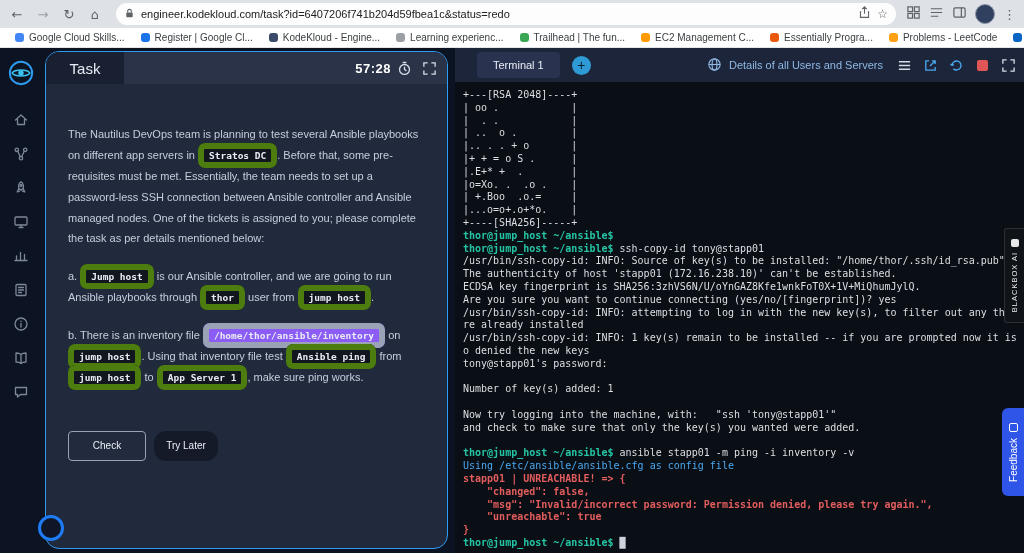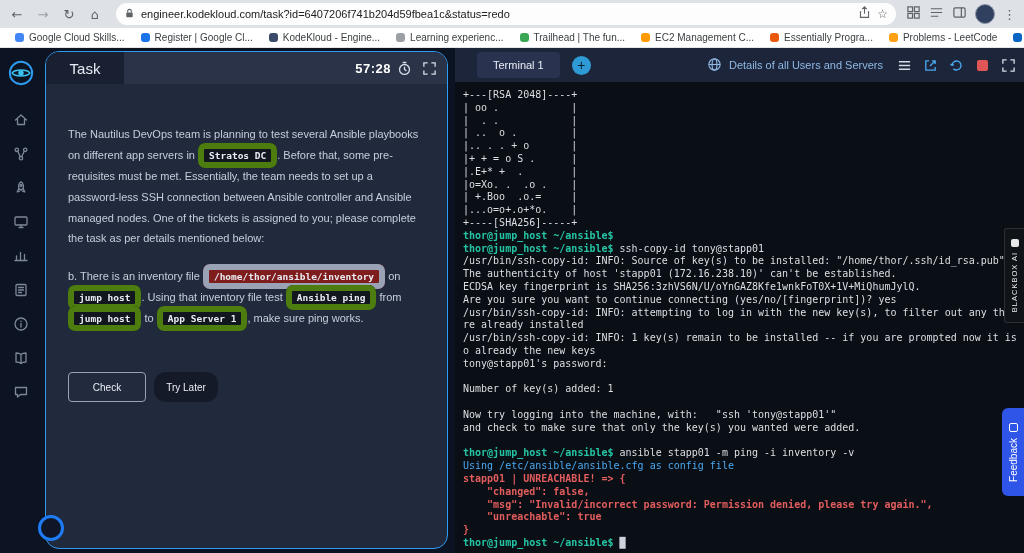--- a/index.html
+++ b/index.html
@@ -47,21 +47,21 @@
   .task-tab{width:78px;height:32px;background:#192031;border-top-left-radius:12px;display:flex;
     align-items:center;justify-content:center;font-size:15px;color:#e7ebf3;cursor:pointer;}
   .spacer{flex:1;}
   .timer{font-size:13px;font-weight:700;color:#ffffff;margin-right:6px;letter-spacing:.5px;}
   .head-ic{width:15px;height:15px;color:#d6dce6;margin-right:10px;cursor:pointer;}
   .head-ic svg{width:15px;height:15px;stroke:currentColor;fill:none;stroke-width:1.4;}
   .task-body{padding:40px 22px 0 22px;font-size:11px;color:#c6cddb;line-height:1.9;}
   .task-para{margin-bottom:17px;}
   .chip{font-family:"DejaVu Sans Mono",monospace;font-size:9.5px;background:#11161f;
     border:6px solid #4d7c0f;border-radius:7px;padding:1px 5px;color:#e9ecf3;white-space:nowrap;font-weight:bold;}
-  .chip.hl{background:#7f1d1d;border-color:#9aa2b5;}
+  .chip.hl{background:#8b5cf6;border-color:#9aa2b5;}
   .task-actions{display:flex;gap:8px;padding:26px 0 0 22px;}
   .btn-check{width:78px;height:30px;background:#222b3d;border:1px solid #9aa2b5;border-radius:4px;
     color:#e9edf5;font-size:10px;cursor:pointer;font-family:inherit;}
   .btn-later{width:64px;height:30px;background:#141a27;border:none;border-radius:12px;
     color:#e9edf5;font-size:10px;cursor:pointer;font-family:inherit;}
 
   
   .term-panel{position:absolute;left:455px;top:0;width:569px;height:505px;background:#0a0e15;}
   .term-head{height:34px;background:#1c2539;display:flex;align-items:center;padding:0 8px 0 20px;}
   .term-tab{height:26px;background:#293350;border-radius:4px;display:flex;align-items:center;
@@ -247,20 +247,21 @@
             </svg>
         </span>
         <span class="head-ic">
           <svg viewBox="0 0 16 16">
               <path d="M2 6V2h4M10 2h4v4M14 10v4h-4M6 14H2v-4"></path>
             </svg>
         </span>
       </div>
       <div class="task-body" id="task-paragraphs">
           <p class="task-para"><span>The Nautilus DevOps team is planning to test several Ansible playbooks on different app servers in </span><span class="chip">Stratos DC</span><span>. Before that, some pre-requisites must be met. Essentially, the team needs to set up a password-less SSH connection between Ansible controller and Ansible managed nodes. One of the tickets is assigned to you; please complete the task as per details mentioned below:</span></p>
+          <p class="task-para"><span>a. </span><span class="chip">Jump host</span><span> is our Ansible controller, and we are going to run Ansible playbooks through </span><span class="chip">thor</span><span> user from </span><span class="chip">jump host</span><span>.</span></p>
           <p class="task-para"><span>b. There is an inventory file </span><span class="chip hl">/home/thor/ansible/inventory</span><span> on </span><span class="chip">jump host</span><span>. Using that inventory file test </span><span class="chip">Ansible ping</span><span> from </span><span class="chip">jump host</span><span> to </span><span class="chip">App Server 1</span><span>, make sure ping works.</span></p>
         </div>
       <div class="task-actions">
         <button class="btn-check">Check</button>
         <button class="btn-later">Try Later</button>
       </div>
     </div>
 
     <div class="term-panel">
       <div class="term-head">
@@ -317,21 +318,21 @@
           <div class="t-line"><span class="c-w">+----[SHA256]-----+</span></div>
           <div class="t-line"><span class="c-p">thor@jump_host ~/ansible$</span></div>
           <div class="t-line"><span class="c-p">thor@jump_host ~/ansible$</span><span class="c-w"> ssh-copy-id tony@stapp01</span></div>
           <div class="t-line"><span class="c-w">/usr/bin/ssh-copy-id: INFO: Source of key(s) to be installed: "/home/thor/.ssh/id_rsa.pub"</span></div>
           <div class="t-line"><span class="c-w">The authenticity of host 'stapp01 (172.16.238.10)' can't be established.</span></div>
           <div class="t-line"><span class="c-w">ECDSA key fingerprint is SHA256:3zhVS6N/U/oYnGAZ8Kfe1wnkFoT0X+1V+MiQhumJylQ.</span></div>
           <div class="t-line"><span class="c-w">Are you sure you want to continue connecting (yes/no/[fingerprint])? yes</span></div>
           <div class="t-line"><span class="c-w">/usr/bin/ssh-copy-id: INFO: attempting to log in with the new key(s), to filter out any that</span></div>
           <div class="t-line"><span class="c-w">re already installed</span></div>
           <div class="t-line"><span class="c-w">/usr/bin/ssh-copy-id: INFO: 1 key(s) remain to be installed -- if you are prompted now it is</span></div>
-          <div class="t-line"><span class="c-w">o already the new keys</span></div>
+          <div class="t-line"><span class="c-w">o denied the new keys</span></div>
           <div class="t-line"><span class="c-w">tony@stapp01's password:</span></div>
           <div class="t-line">&nbsp;</div>
           <div class="t-line"><span class="c-w">Number of key(s) added: 1</span></div>
           <div class="t-line">&nbsp;</div>
           <div class="t-line"><span class="c-w">Now try logging into the machine, with:   "ssh 'tony@stapp01'"</span></div>
           <div class="t-line"><span class="c-w">and check to make sure that only the key(s) you wanted were added.</span></div>
           <div class="t-line">&nbsp;</div>
           <div class="t-line"><span class="c-p">thor@jump_host ~/ansible$</span><span class="c-w"> ansible stapp01 -m ping -i inventory -v</span></div>
           <div class="t-line"><span class="c-b">Using /etc/ansible/ansible.cfg as config file</span></div>
           <div class="t-line"><span class="c-r">stapp01 | UNREACHABLE! =&gt; {</span></div>

